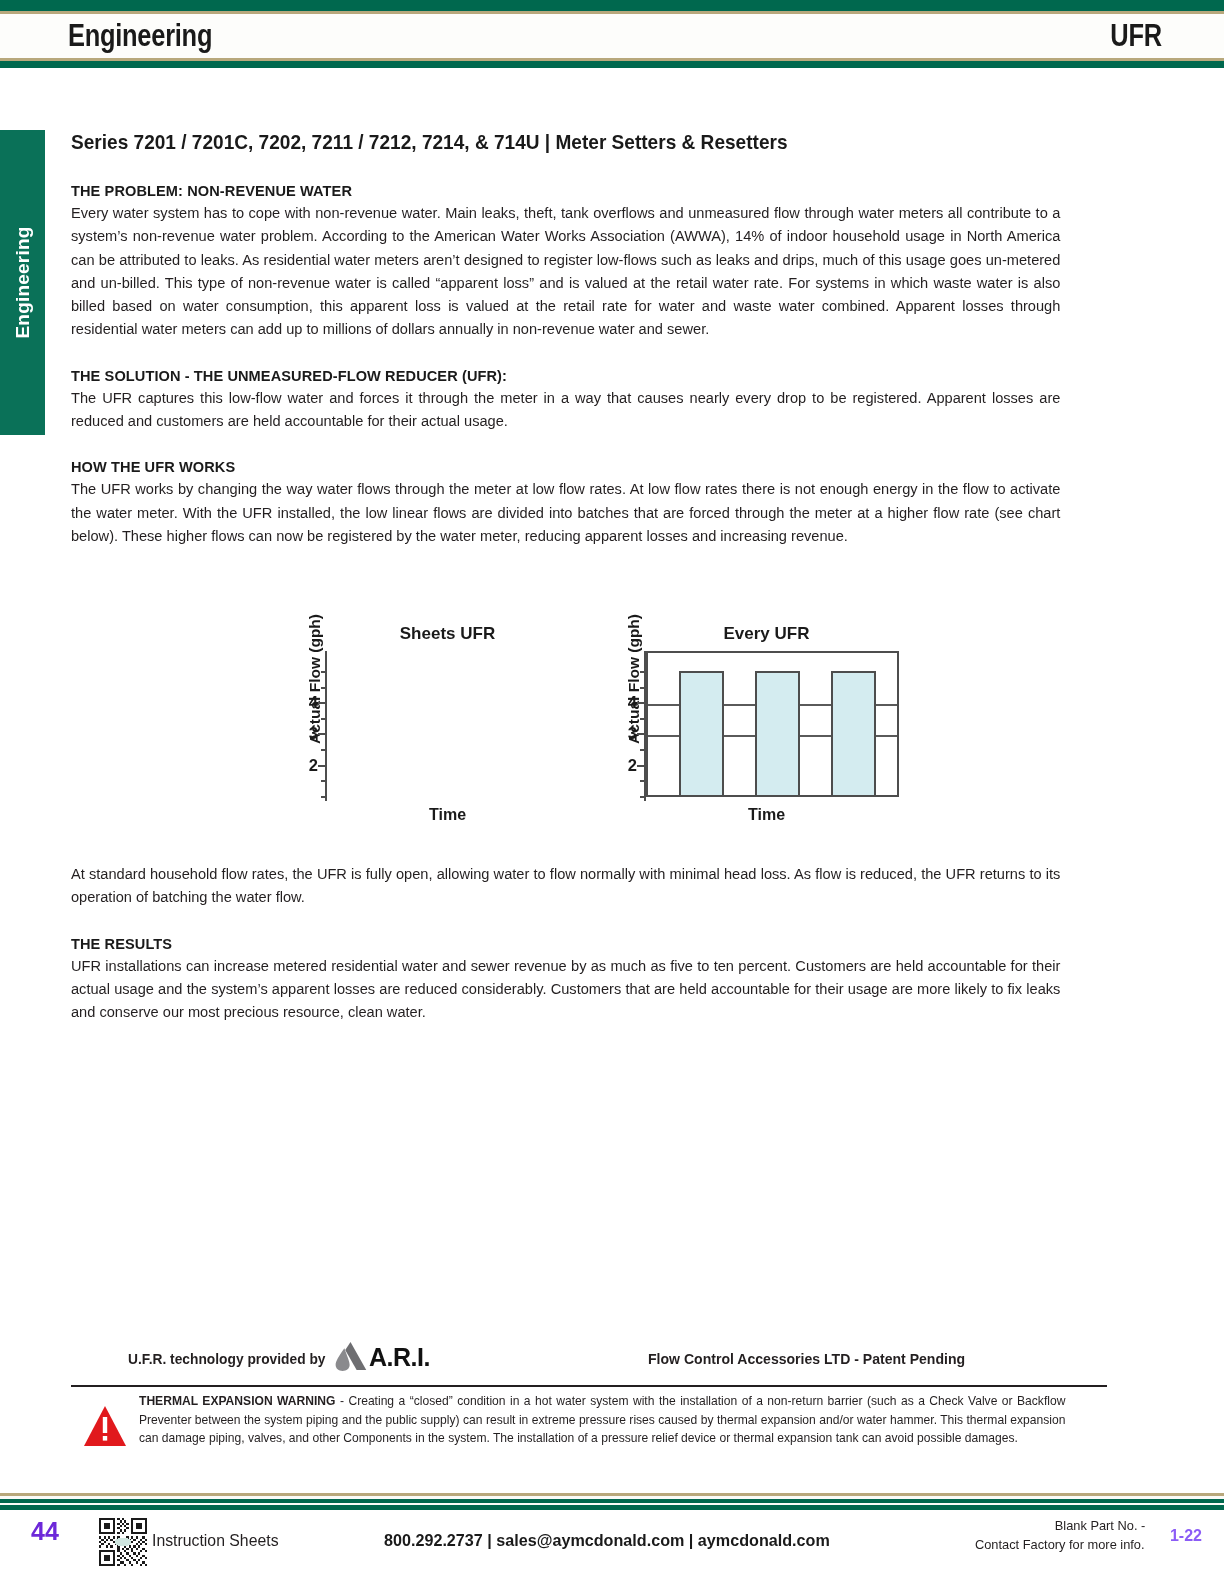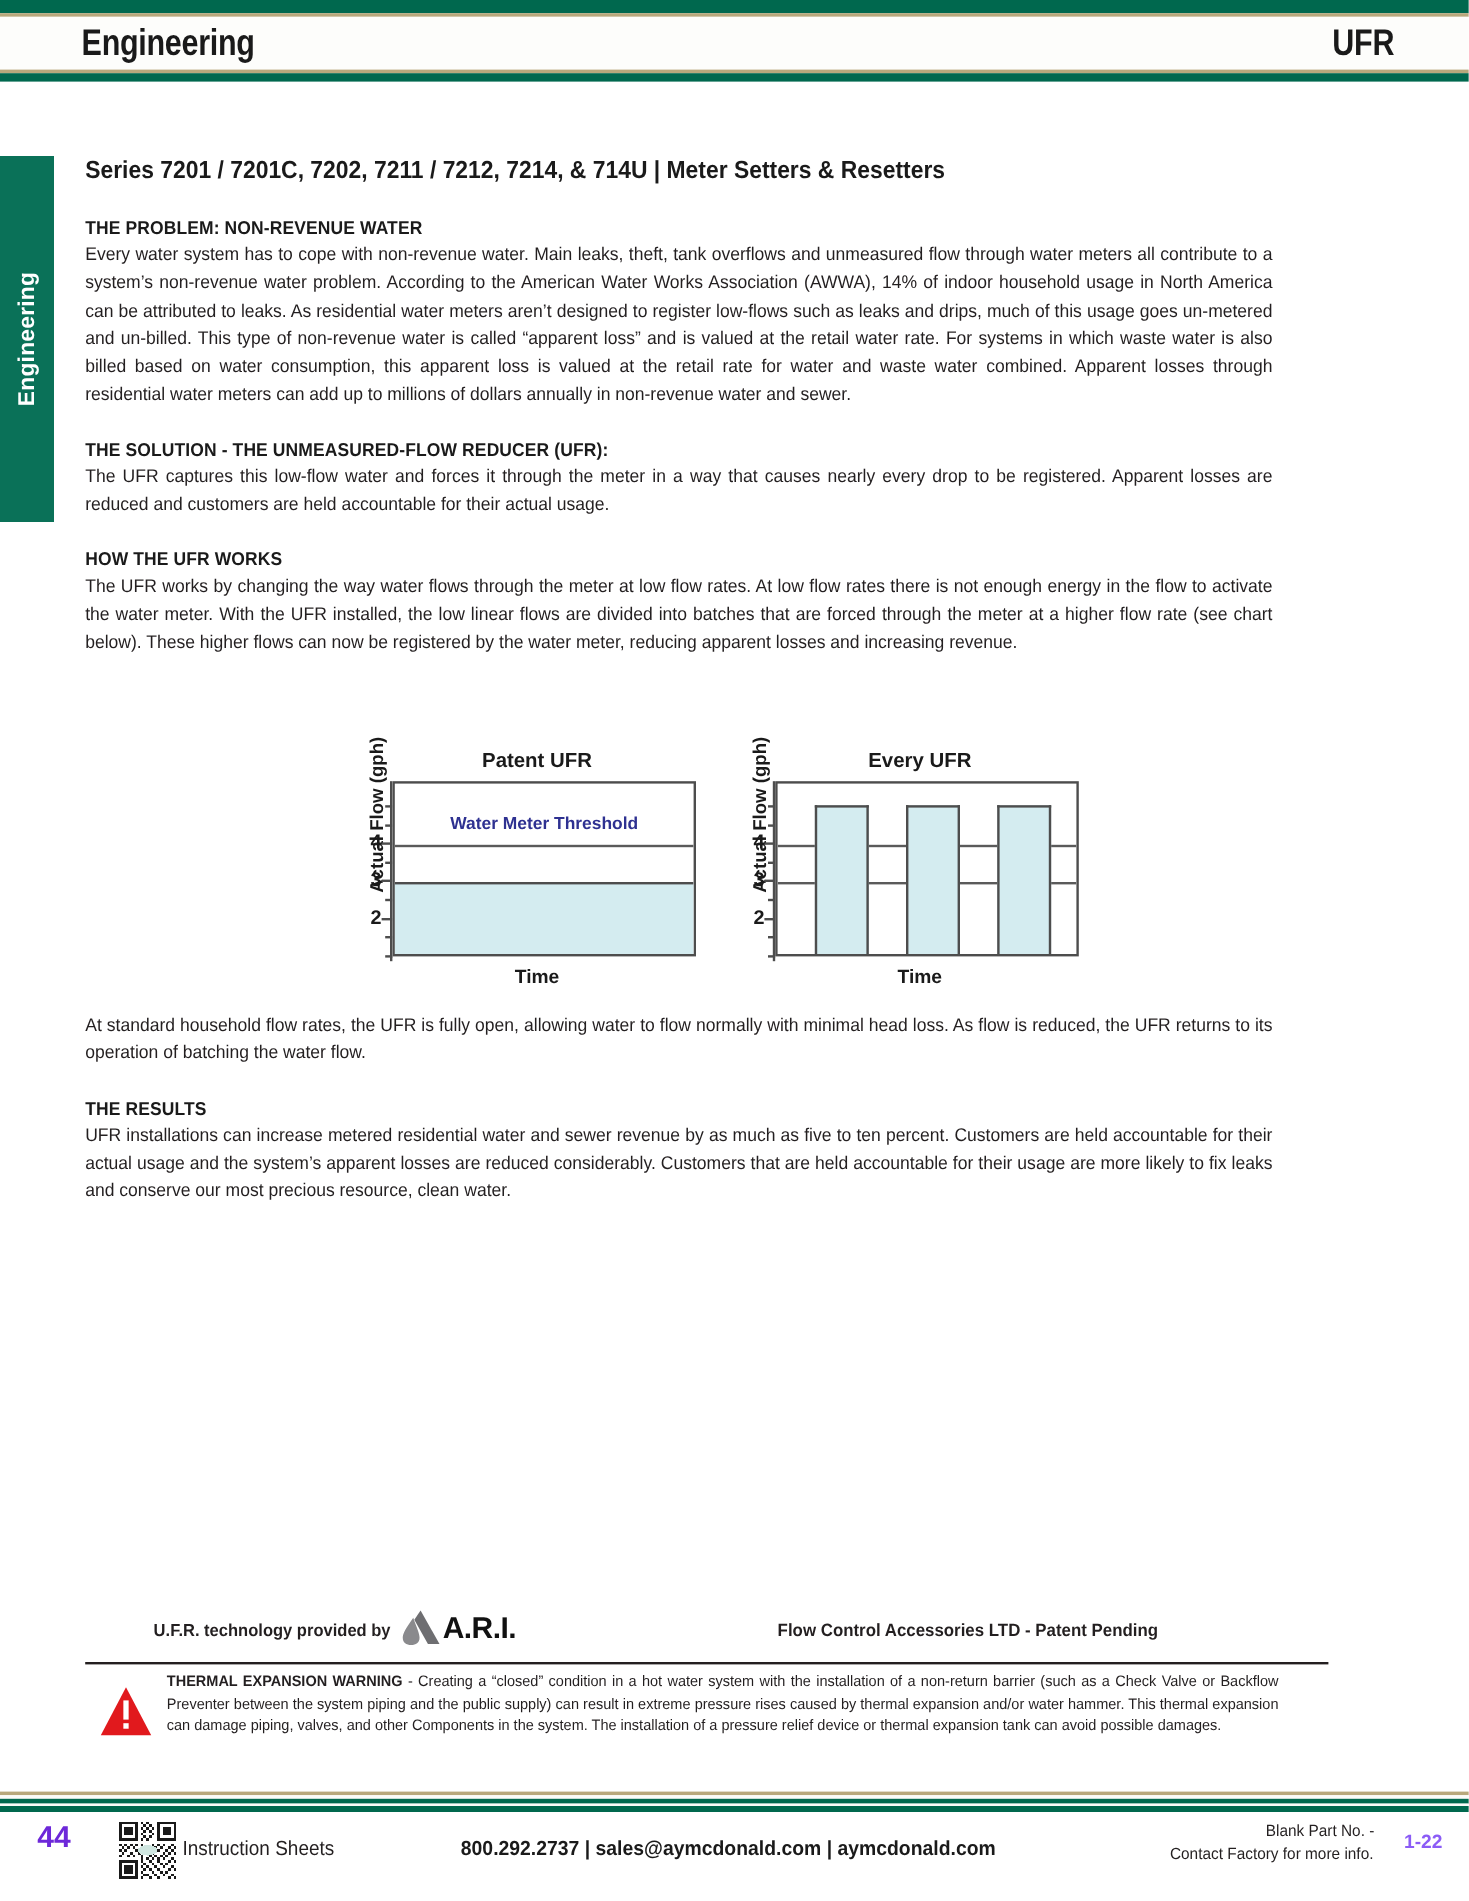--- a/index.html
+++ b/index.html
@@ -247,45 +247,38 @@
 
   <div class="gap-sec"></div>
 
   <div class="sec-head">HOW THE UFR WORKS</div>
   <p class="body-p">The UFR works by changing the way water flows through the meter at low flow rates. At low flow rates there is not enough energy in the flow to activate the water meter. With the UFR installed, the low linear flows are divided into batches that are forced through the meter at a higher flow rate (see chart below). These higher flows can now be registered by the water meter, reducing apparent losses and increasing revenue.</p>
 </div>
 
 <div class="charts-wrap">
 
   <div class="chart-block">
-    <div class="chart-title">Patent UFR</div>
+    <div class="chart-title">Sheets UFR</div>
     <div class="ylabel">Actual Flow (gph)</div>
     <div class="axis-line"></div>
 
     <div class="ytick" style="top:78px;"></div>
     <div class="ytick" style="top:109px;"></div>
     <div class="ytick" style="top:141px;"></div>
     <div class="ytick" style="top:47px;width:6px;left:41px;"></div>
     <div class="ytick" style="top:63px;width:6px;left:41px;"></div>
     <div class="ytick" style="top:94px;width:6px;left:41px;"></div>
     <div class="ytick" style="top:125px;width:6px;left:41px;"></div>
     <div class="ytick" style="top:156px;width:6px;left:41px;"></div>
     <div class="ytick" style="top:172px;width:6px;left:41px;"></div>
 
     <div class="ylab" style="top:78px;">4</div>
     <div class="ylab" style="top:109px;">3</div>
     <div class="ylab" style="top:141px;">2</div>
 
-    <div class="plot">
-
-      <div class="gridline" style="top:51px;"></div>
-
-      <div class="fill-area" style="top:82px;height:64px;"></div>
-      <div class="threshold-label" style="top:26px;">Water Meter Threshold</div>
-    </div>
 
     <div class="xlabel">Time</div>
   </div>
 
   <div class="chart-block">
     <div class="chart-title">Every UFR</div>
     <div class="ylabel">Actual Flow (gph)</div>
     <div class="axis-line"></div>
 
     <div class="ytick" style="top:78px;"></div>
@@ -309,21 +302,21 @@
       <div class="bar" style="left:31px;width:45px;height:124px;"></div>
       <div class="bar" style="left:107px;width:45px;height:124px;"></div>
       <div class="bar" style="left:183px;width:45px;height:124px;"></div>
 
     </div>
 
     <div class="xlabel">Time</div>
   </div>
 </div>
 
-<div style="position:absolute;left:71px;top:843px;width:1036px;">
+<div style="position:absolute;left:71px;top:862px;width:1036px;">
   <p class="body-p">At standard household flow rates, the UFR is fully open, allowing water to flow normally with minimal head loss. As flow is reduced, the UFR returns to its operation of batching the water flow.</p>
   <div class="gap-sec"></div>
   <div class="sec-head">THE RESULTS</div>
   <p class="body-p">UFR installations can increase metered residential water and sewer revenue by as much as five to ten percent. Customers are held accountable for their actual usage and the system’s apparent losses are reduced considerably. Customers that are held accountable for their usage are more likely to fix leaks and conserve our most precious resource, clean water.</p>
 </div>
 
 <div class="attrib">
   <div class="attrib-text">U.F.R. technology provided by</div>
   <div class="ari-logo">
     <svg class="ari-mark" viewBox="0 0 40 34">

